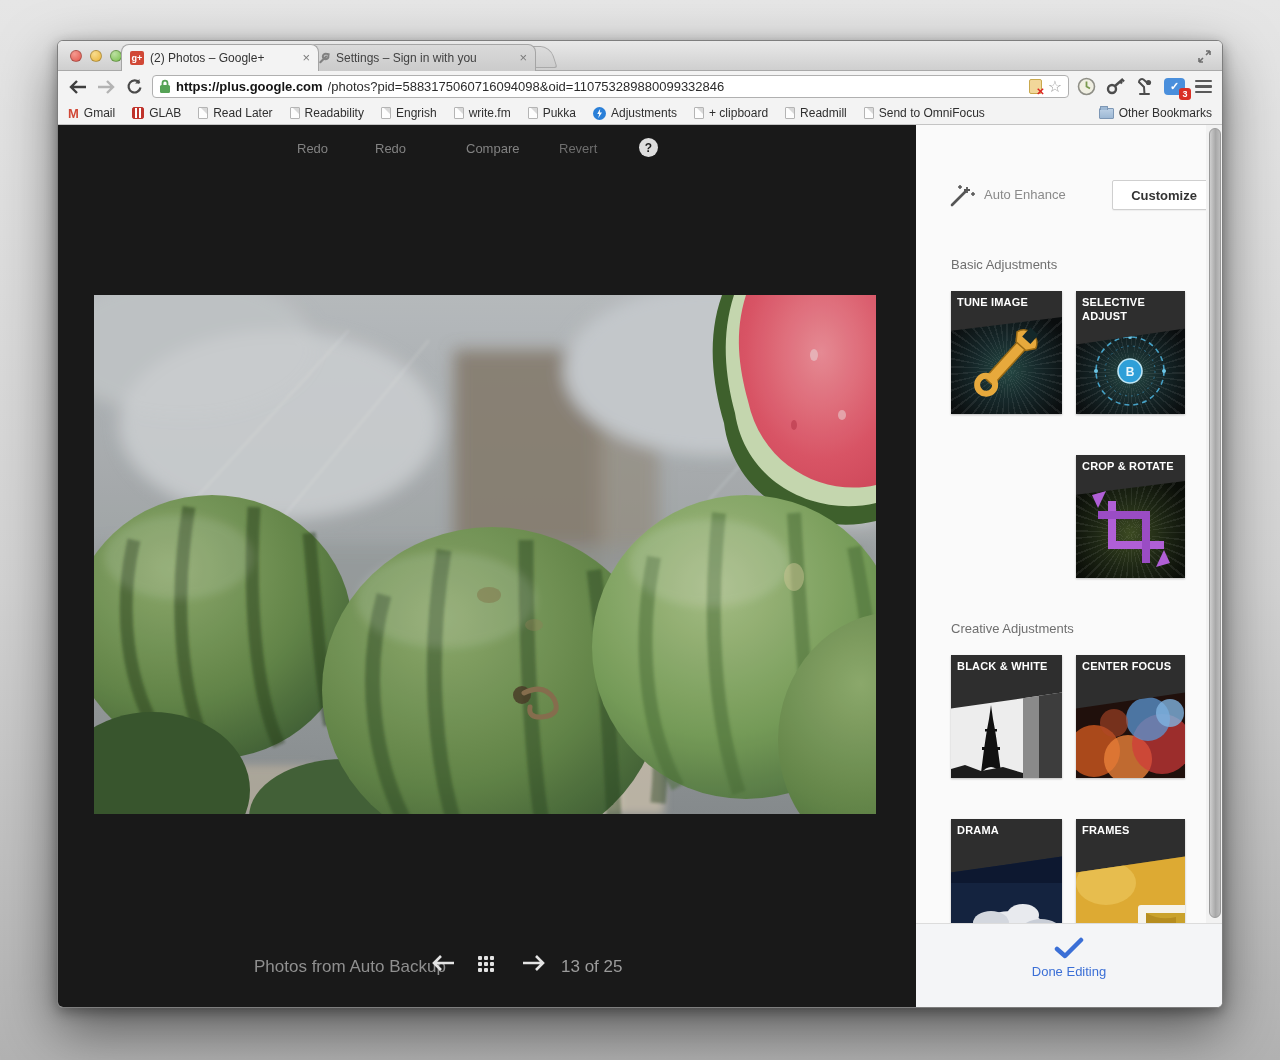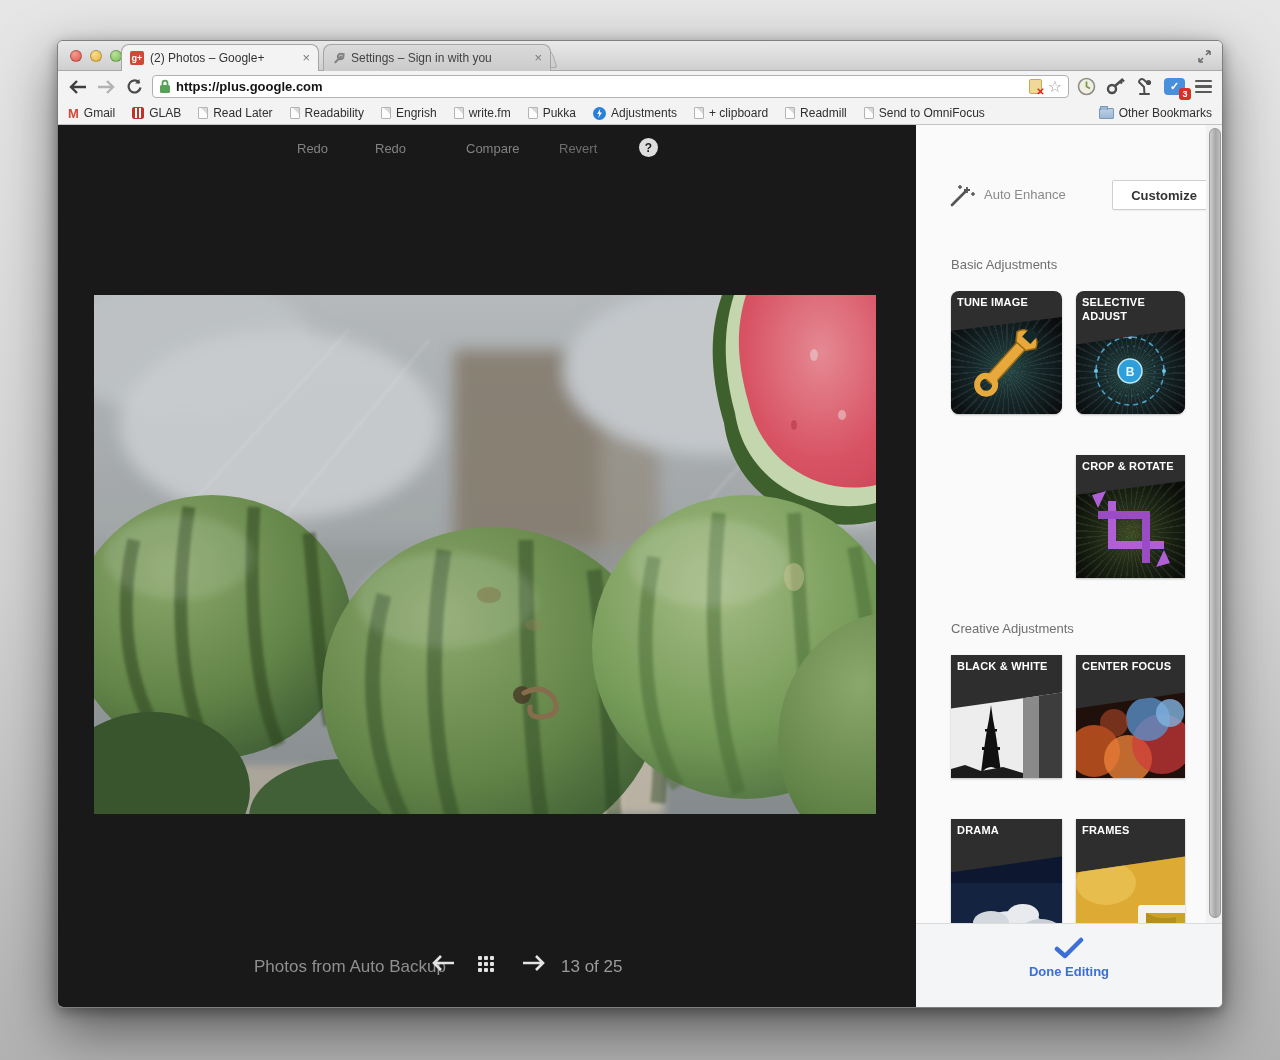--- a/index.html
+++ b/index.html
@@ -24,21 +24,21 @@
   .traffic { position:absolute; left:12px; top:9px; display:flex; gap:8px; }
   .tl { width:12px; height:12px; border-radius:50%; border:1px solid rgba(0,0,0,.25); }
   .tl.red    { background:radial-gradient(circle at 35% 30%, #f59a90, #e2564c); }
   .tl.yellow { background:radial-gradient(circle at 35% 30%, #f8dc8e, #e9b339); }
   .tl.green  { background:radial-gradient(circle at 35% 30%, #bce0a2, #79bf4c); }
   .tab {
     position:absolute; bottom:-1px; height:27px; border-radius:8px 8px 0 0;
     display:flex; align-items:center; padding:0 8px; gap:6px; font-size:12px; color:#333;
   }
   .tab.active { left:63px; width:198px; background:#f3f3f3; border:1px solid #a5a5a5; border-bottom:none; z-index:4; }
-  .tab.inactive { left:265px; width:228px; background:linear-gradient(180deg,#dadada,#cbcbcb); border:1px solid #a5a5a5; border-bottom:none; z-index:2; color:#424242;}
+  .tab.inactive { left:250px; width:228px; background:linear-gradient(180deg,#dadada,#cbcbcb); border:1px solid #a5a5a5; border-bottom:none; z-index:2; color:#424242;}
   .tab-title { flex:1; white-space:nowrap; overflow:hidden; text-overflow:clip; }
   .tab-close { font-size:13px; color:#7a7a7a; line-height:10px; }
   .newtab {
     position:absolute; left:462px; bottom:2px; width:34px; height:22px;
     background:linear-gradient(180deg,#dcdcdc,#cdcdcd); border:1px solid #a9a9a9;
     border-radius:3px 10px 3px 3px; transform:skewX(18deg); z-index:1;
   }
   .favicon-gplus {
     width:14px; height:14px; background:#d14836; border-radius:2px; color:#fff;
     font-size:9px; font-weight:bold; display:flex; align-items:center; justify-content:center; flex:none;
@@ -116,37 +116,37 @@
   }
   .section-title { position:absolute; left:35px; font-size:13px; color:#6f6f6f; }
   .st-basic { top:132px; } .st-creative { top:496px; }
   .tile { position:absolute; width:111px; height:123px; background:#2e2e2e; overflow:hidden; box-shadow:0 1px 2px rgba(0,0,0,.25); }
   .tile .label {
     position:absolute; left:0; top:0; right:0; padding:5px 6px 2px; color:#fff;
     font-size:11px; font-weight:bold; letter-spacing:.2px; z-index:3; line-height:1.25;
   }
   .tile .art { position:absolute; left:0; right:0; bottom:0; top:24px; clip-path:polygon(0 16%, 100% 2%, 100% 100%, 0 100%); }
   .tile .art.low { top:34px; clip-path:polygon(0 22%, 100% 4%, 100% 100%, 0 100%); }
-  .t-r1 { top:166px;border-radius:8px; } .t-r2 { top:330px; } .t-r3 { top:530px; } .t-r4 { top:694px; }
+  .t-r1 { top:166px; } .t-r2 { top:330px; } .t-r3 { top:530px; } .t-r4 { top:694px; }
   .t-c1 { left:35px; } .t-c2 { left:160px; width:109px; }
   .burst { width:100%; height:100%; position:relative;
     background:
       repeating-conic-gradient(from 0deg at 50% 55%, rgba(255,255,255,.07) 0deg 2deg, rgba(0,0,0,0) 2deg 8deg),
       radial-gradient(ellipse at 50% 55%, #274b46 0%, #16282a 40%, #0a0d0e 85%);
   }
   .burst.greenish { background:
       repeating-conic-gradient(from 0deg at 50% 55%, rgba(255,255,255,.07) 0deg 2deg, rgba(0,0,0,0) 2deg 8deg),
       radial-gradient(ellipse at 50% 55%, #3c4a22 0%, #1d2614 45%, #0a0d08 85%); }
   .burst svg, .artsvg { position:absolute; left:0; top:0; width:100%; height:100%; }
   .panel-footer {
     position:absolute; left:858px; top:798px; right:0; height:86px; background:#f4f5f7;
     border-top:1px solid #dcdcdc; z-index:6; text-align:center;
   }
   .done-check { margin-top:13px; }
-  .done-label { font-size:13px; font-weight:bold; margin-top:1px; }
+  .done-label { font-size:13px; font-weight:normal; margin-top:1px; }
   
   .scrollbar { position:absolute; left:1148px; top:0; width:18px; height:798px; background:#f2f2f2; z-index:5; }
   .scroll-thumb { position:absolute; left:3px; top:3px; width:12px; height:790px; border-radius:6px;
     background:linear-gradient(90deg,#cfcfcf,#a8a8a8 55%,#bdbdbd); border:1px solid #999; }
 </style>
 </head>
 <body>
 
 <div class="window">
 
@@ -191,20 +191,21 @@
           <path d="M13.5 5 A6 6 0 1 0 14.5 9.5" stroke="#4a4a4a" stroke-width="2.2" fill="none"></path>
           <path d="M13.5 1 l0 4.4 -4.4 0 Z" fill="#4a4a4a"></path>
         </svg>
     </div>
     <div class="omnibox">
       <svg width="12" height="15" viewBox="0 0 12 15">
         <rect x="1" y="6" width="10" height="8" rx="1.5" fill="#56a256"></rect>
         <path d="M3.5 6 V4.2 a2.5 2.5 0 0 1 5 0 V6" stroke="#56a256" stroke-width="1.8" fill="none"></path>
       </svg>
       <span class="url-host">https://plus.google.com</span>
+        <span class="url-path">/photos?pid=5883175060716094098&amp;oid=110753289880099332846</span>
       <div class="omni-right">
         <div class="cookie-block"></div>
         <span class="star">☆</span>
       </div>
     </div>
     <div class="ext-row">
       <svg width="19" height="19" viewBox="0 0 19 19">
         <circle cx="9.5" cy="9.5" r="8" fill="#f0efe2" stroke="#8e8e86" stroke-width="1.6"></circle>
         <path d="M9.5 4.5 V9.5 L13 11.5" stroke="#7a9a4e" stroke-width="1.8" fill="none"></path>
       </svg>

